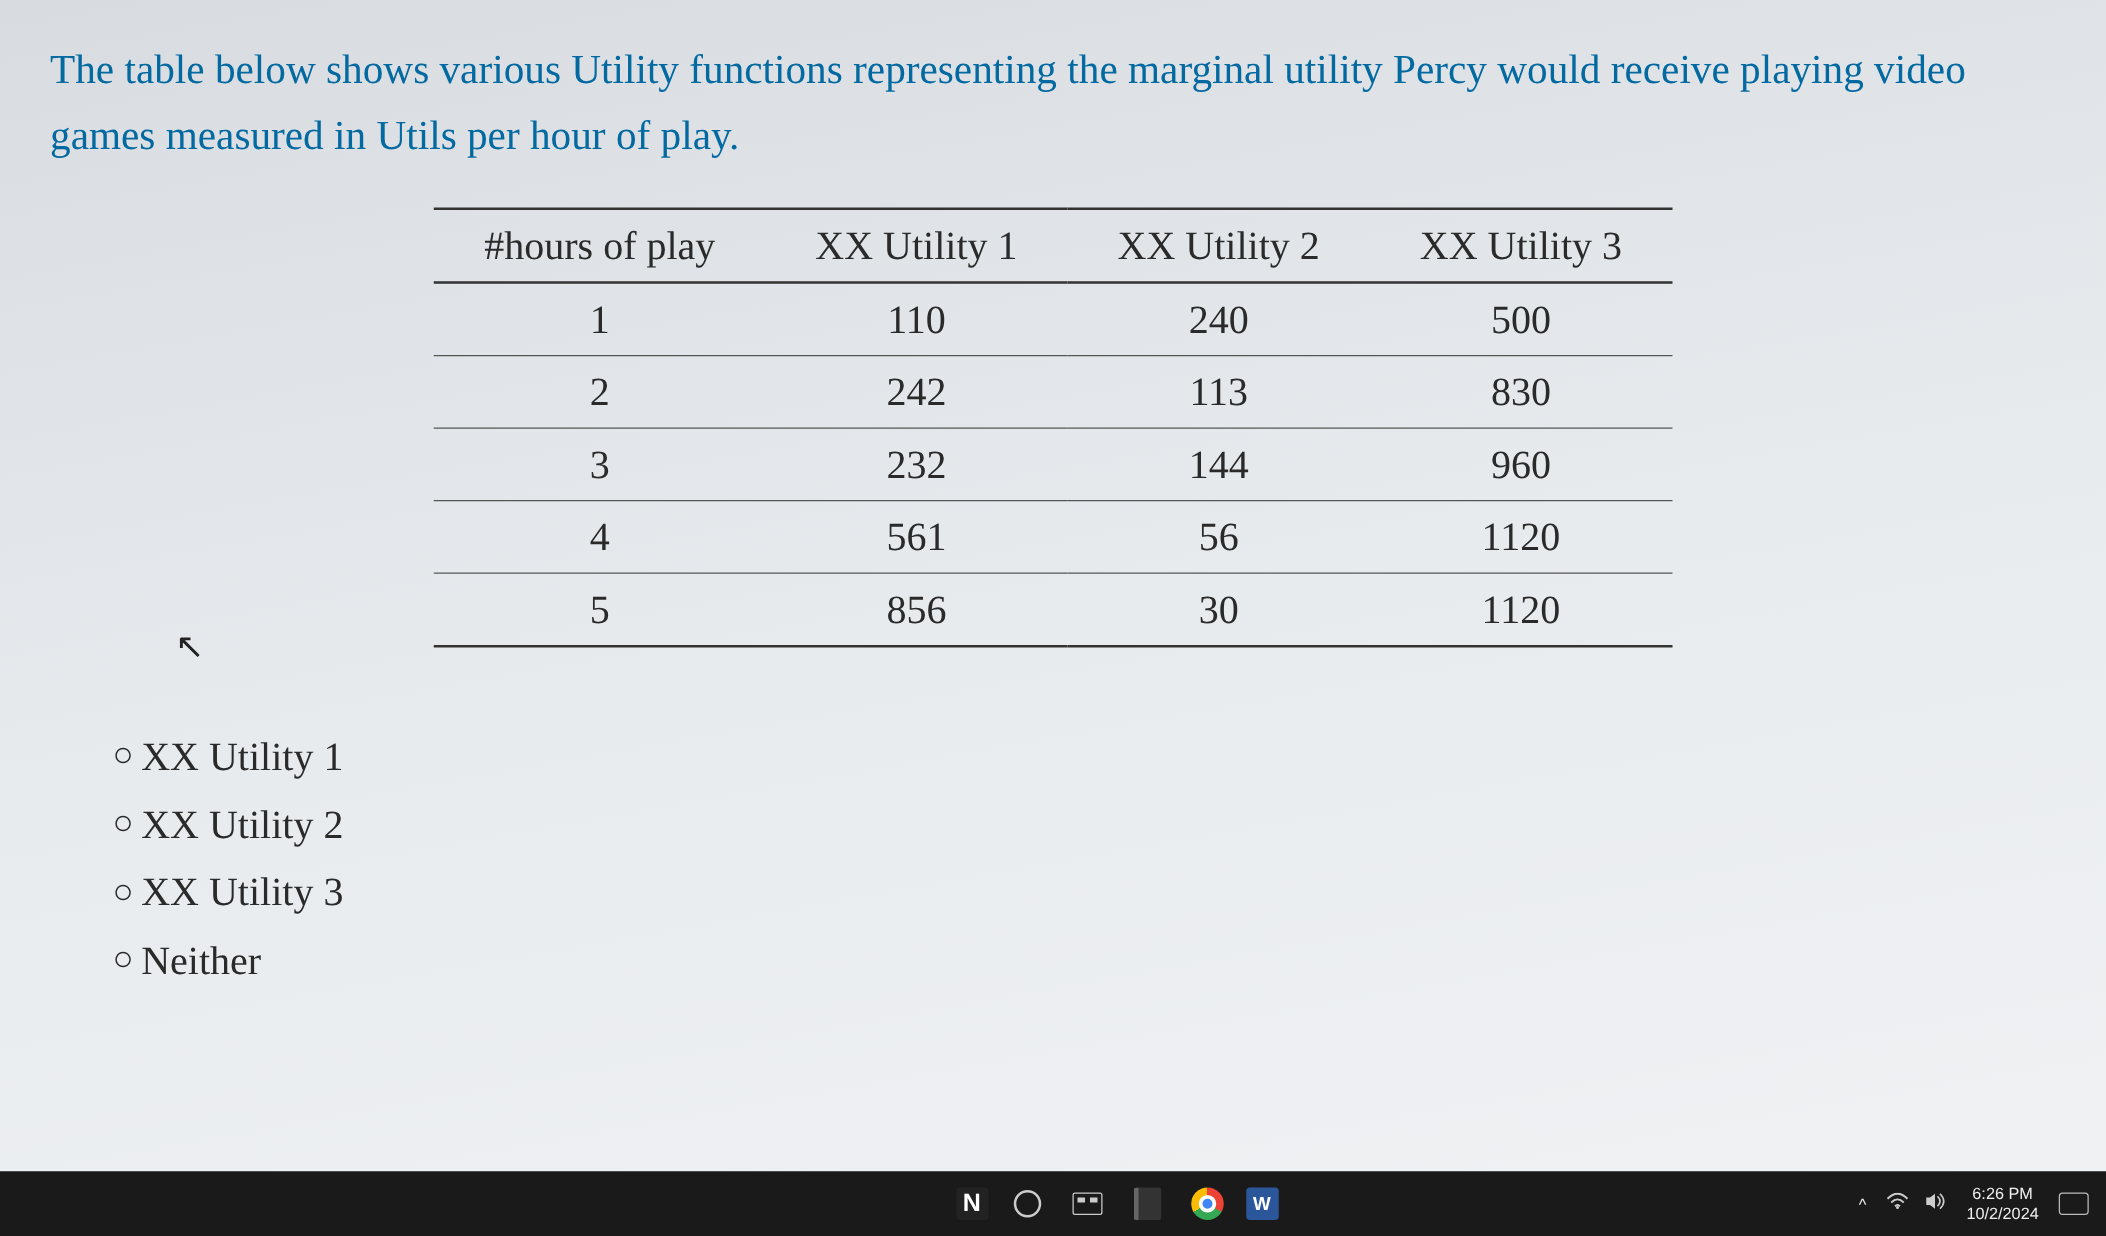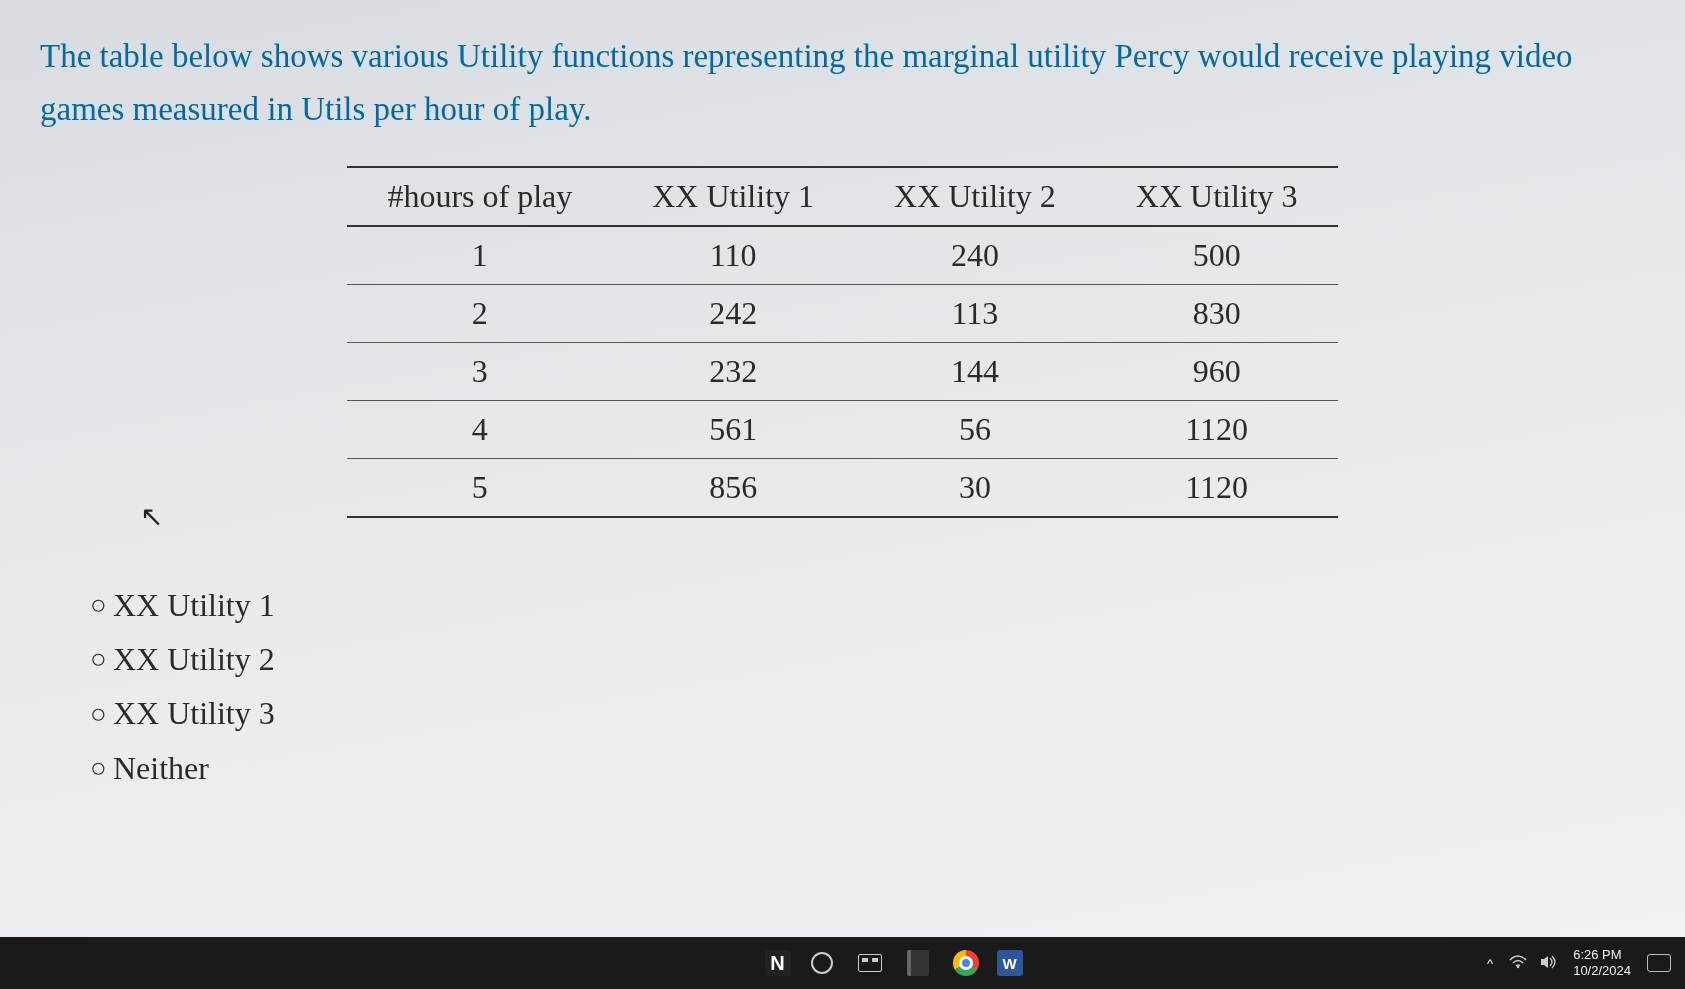--- a/index.html
+++ b/index.html
@@ -107,21 +107,21 @@
     gap: 16px;
     padding-right: 14px;
   }
   .tray-icons {
     display: flex;
     gap: 12px;
     align-items: center;
     font-size: 15px;
   }
   .clock {
-    text-align: left;
+    text-align: center;
     line-height: 1.2;
     font-size: 13px;
   }
   .notif {
     width: 24px; height: 18px;
     border: 1.5px solid #bbb;
     border-radius: 3px;
     position: relative;
   }
   .win-n { color: #fff; background:#222; width:26px;height:26px;display:flex;align-items:center;justify-content:center;border-radius:3px;font-weight:bold;}

